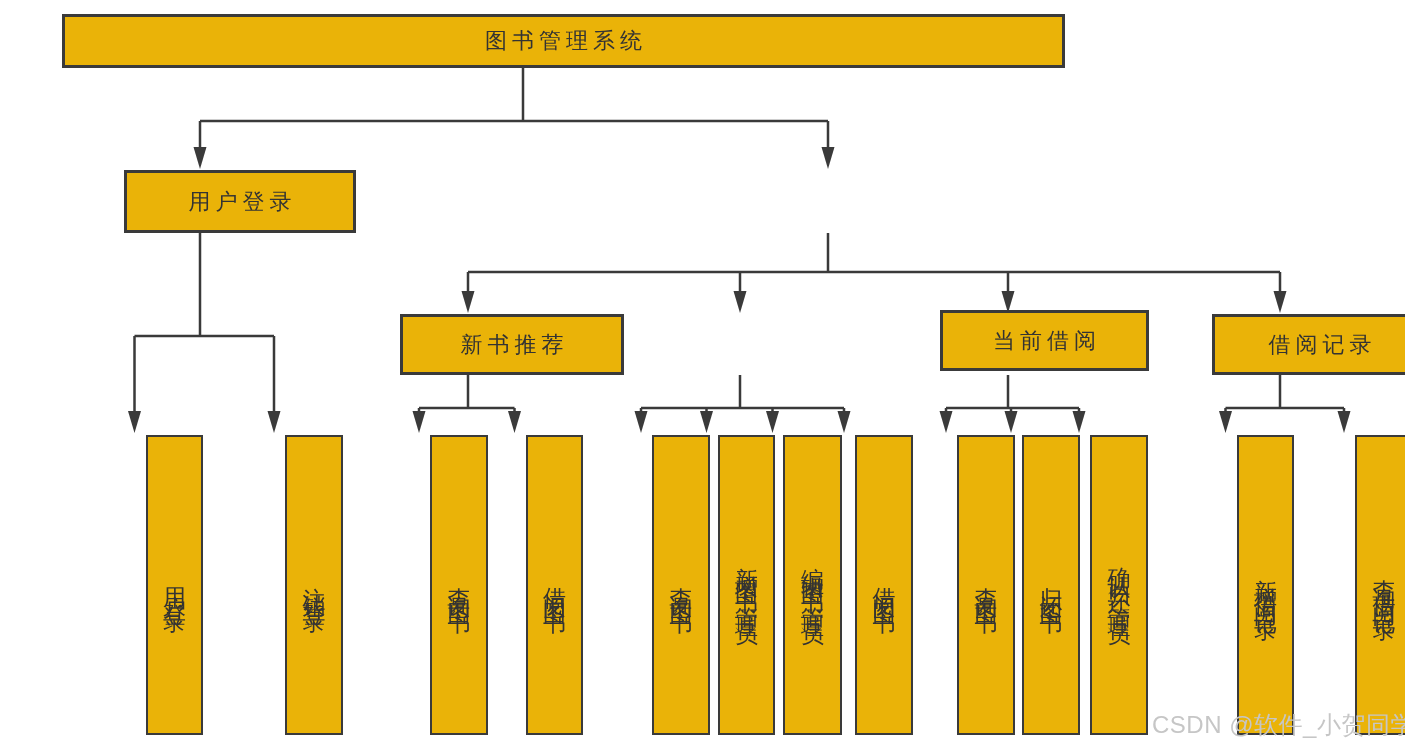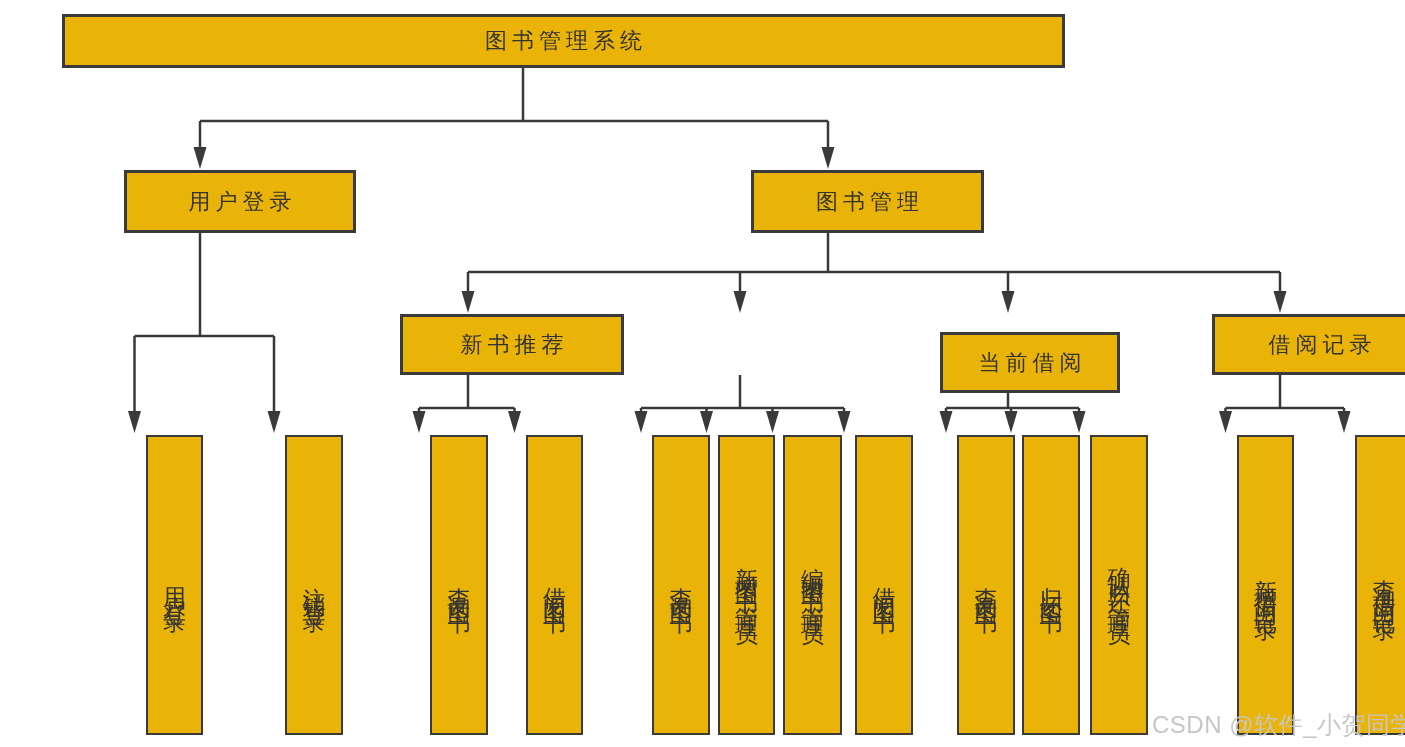--- a/index.html
+++ b/index.html
@@ -110,28 +110,25 @@
     </g>
   </svg>
 
   <div class="node hlabel" style="left:22px;top:14px;width:1003px;height:54px">
     <span>图书管理系统</span>
   </div>
 
   <div class="node hlabel" style="left:84px;top:170px;width:232px;height:63px">
     <span>用户登录</span>
   </div>
-  <div class="node hlabel" style="left:711px;top:170px;width:233px;height:63px">
-    <span>图书管理</span>
-  </div>
 
   <div class="node hlabel" style="left:360px;top:314px;width:224px;height:61px">
     <span>新书推荐</span>
   </div>
-  <div class="node hlabel" style="left:900px;top:332px;width:180px;height:61px">
+  <div class="node hlabel" style="left:900px;top:310px;width:209px;height:61px">
     <span>当前借阅</span>
   </div>
   <div class="node hlabel" style="left:1172px;top:314px;width:216px;height:61px">
     <span>借阅记录</span>
   </div>
 
   <div class="node leaf" style="left:106px;top:435px;width:57px;height:300px">
     <span class="v">用户登录</span>
   </div>
   <div class="node leaf" style="left:245px;top:435px;width:58px;height:300px">

